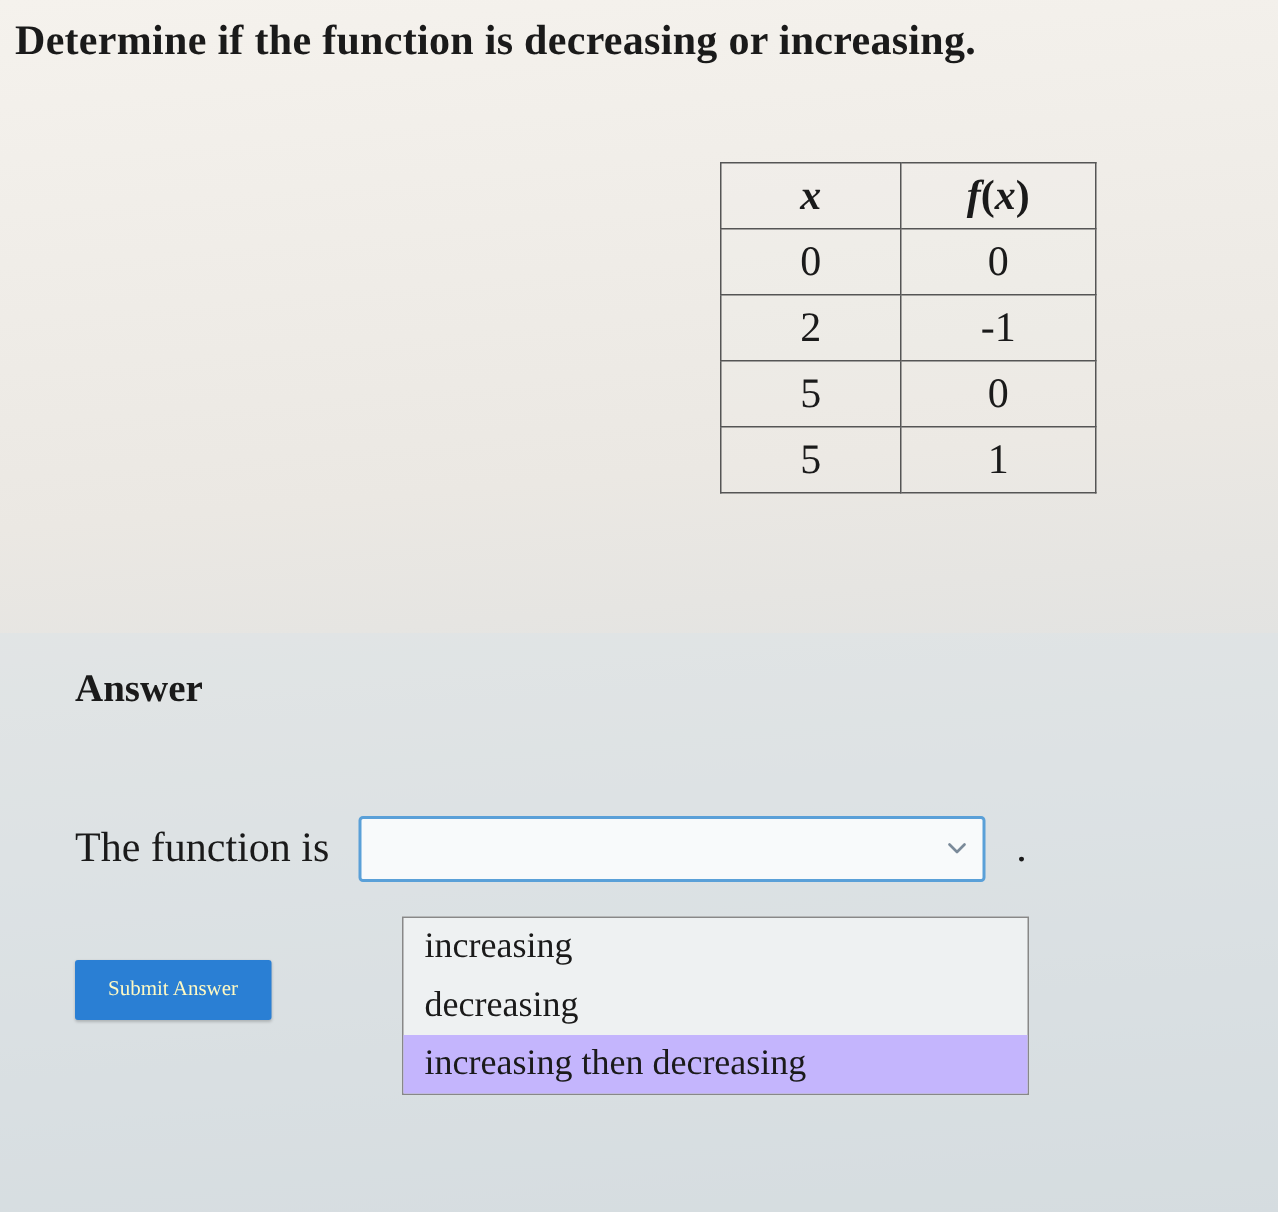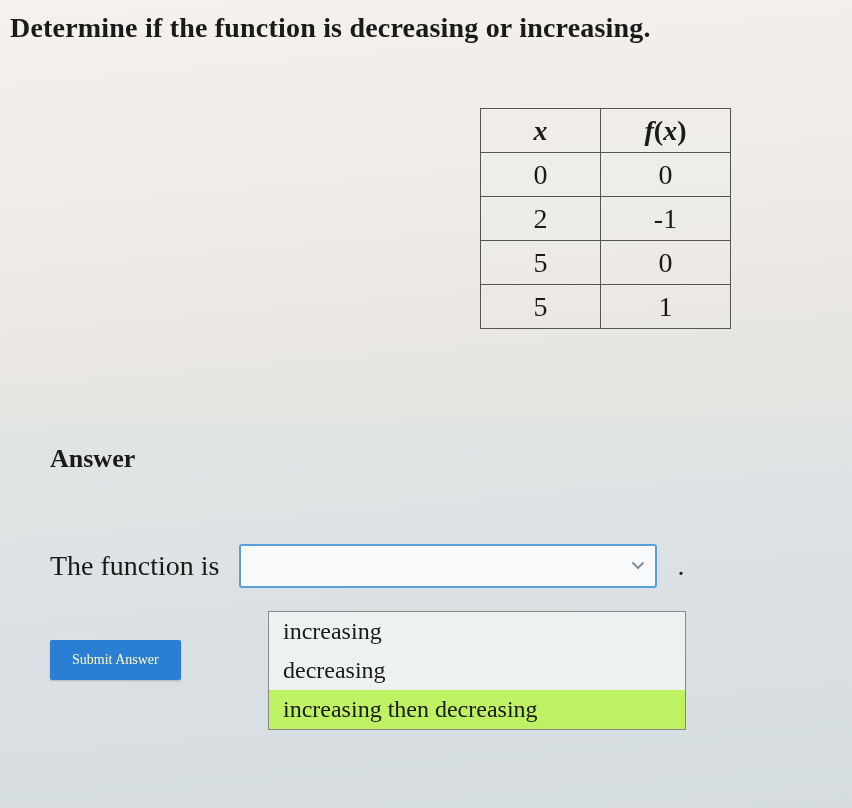--- a/index.html
+++ b/index.html
@@ -108,21 +108,21 @@
       width: 418px;
       border: 1px solid #888;
       background: #eef1f2;
     }
     .dropdown-list .option {
       font-size: 24px;
       padding: 6px 14px;
       border-bottom: 0;
     }
     .dropdown-list .option.highlighted {
-      background: #bef264;
+      background: #c4b5fd;
     }
   </style>
 </head>
 <body>
 
 <div class="question-text">Determine if the function is decreasing or increasing.</div>
 
 <table class="data-table">
   <tbody>
       <tr>

